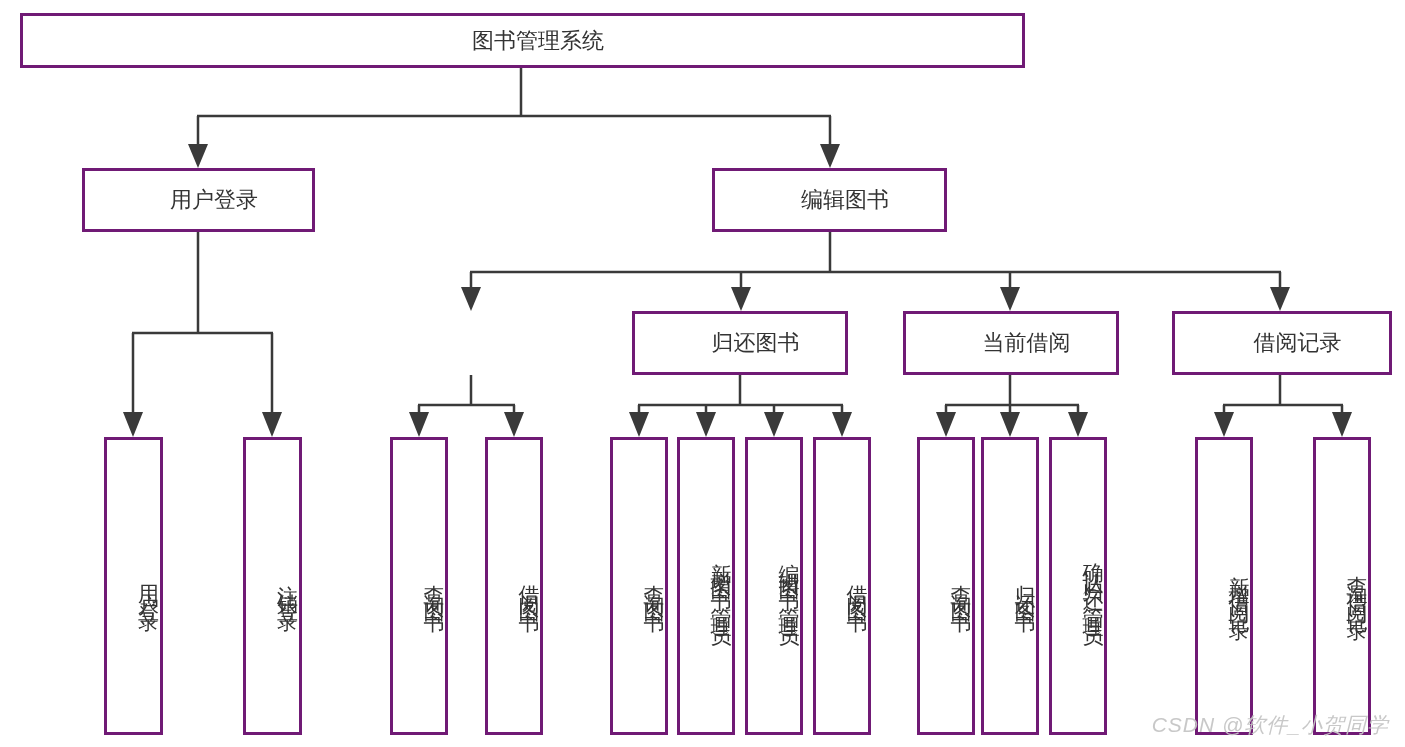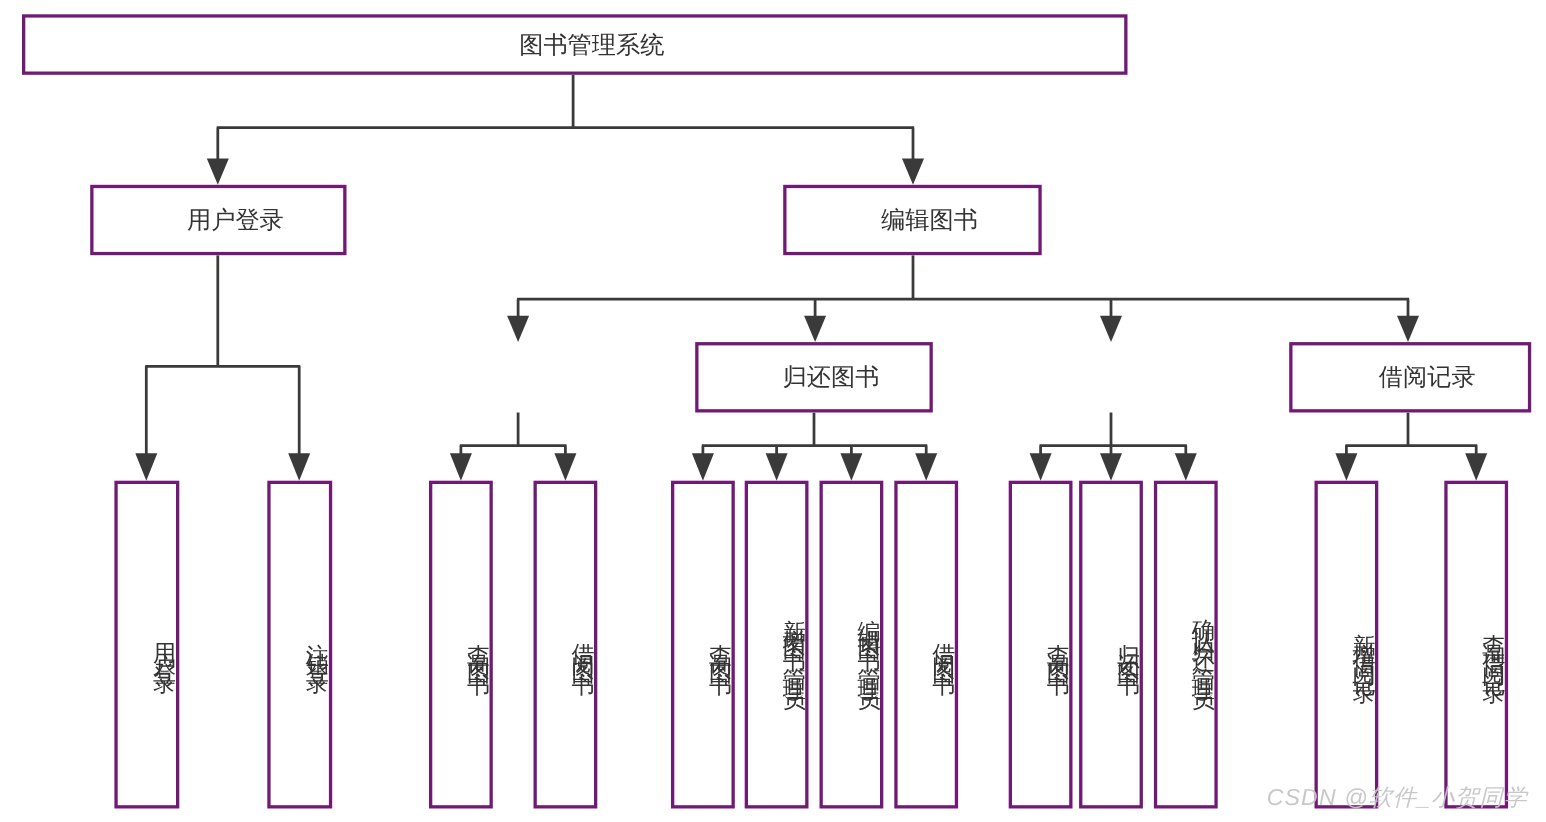--- a/index.html
+++ b/index.html
@@ -105,20 +105,23 @@
   <div class="node" style="left:82px; top:168px; width:233px; height:64px">
     <span>用户登录</span>
   </div>
   <div class="node" style="left:712px; top:168px; width:235px; height:64px">
     <span>编辑图书</span>
   </div>
 
   <div class="node" style="left:632px; top:311px; width:216px; height:64px">
     <span>归还图书</span>
   </div>
+  <div class="node" style="left:903px; top:311px; width:216px; height:64px">
+    <span>当前借阅</span>
+  </div>
   <div class="node" style="left:1172px; top:311px; width:220px; height:64px">
     <span>借阅记录</span>
   </div>
 
   <div class="node v" style="left:104px; top:437px; width:59px; height:298px">
     <span>用户登录</span>
   </div>
   <div class="node v" style="left:243px; top:437px; width:59px; height:298px">
     <span>注销登录</span>
   </div>

